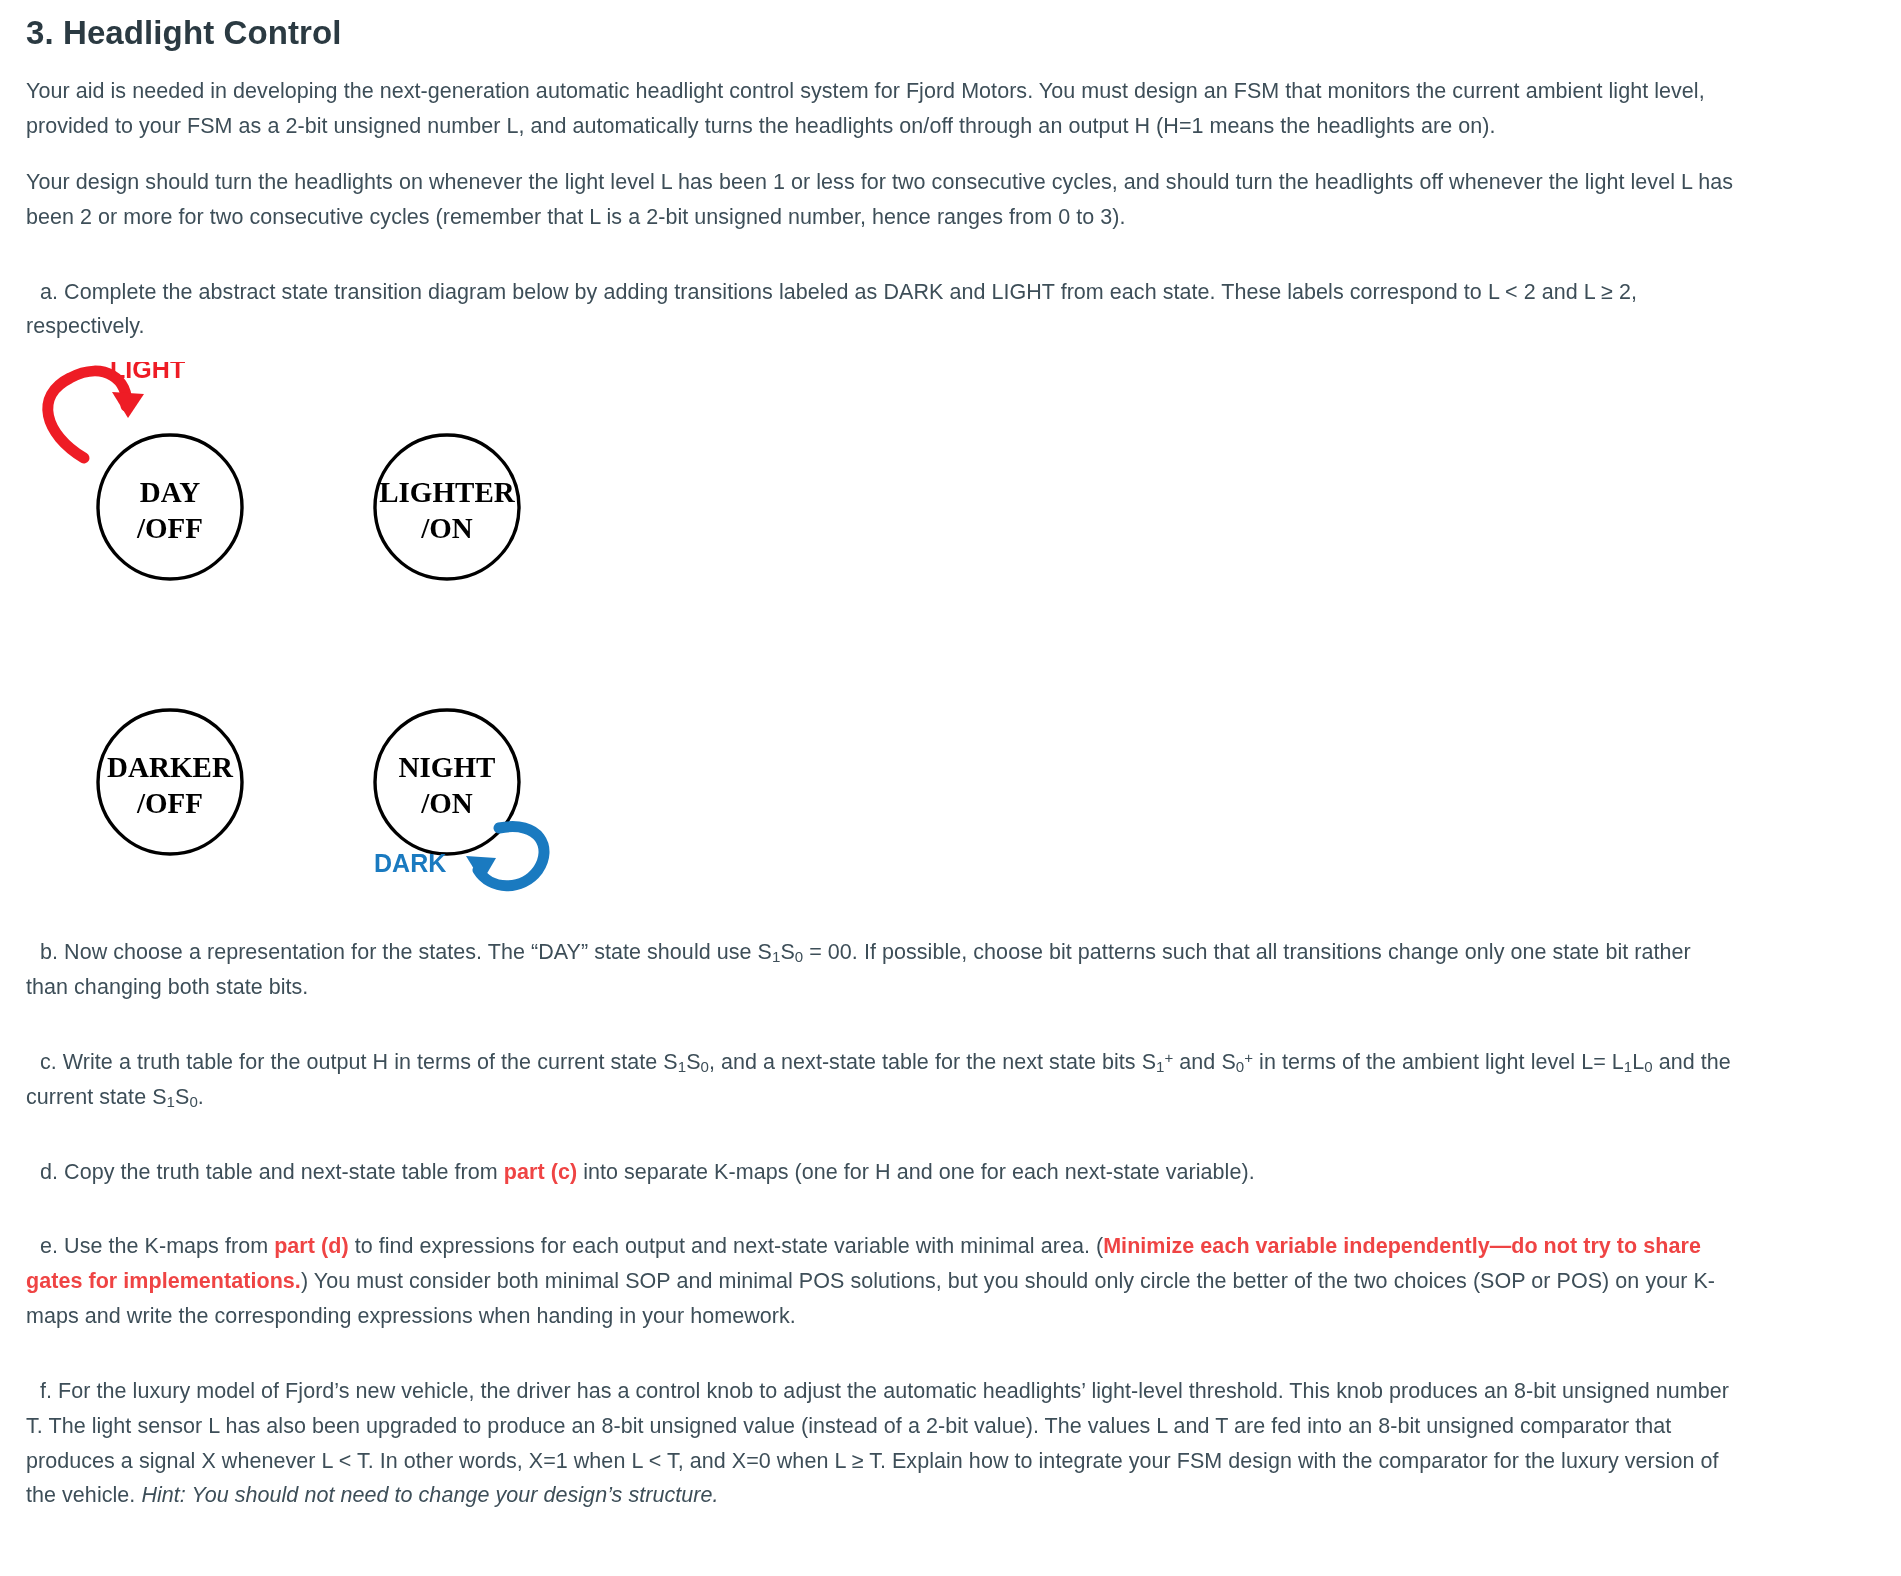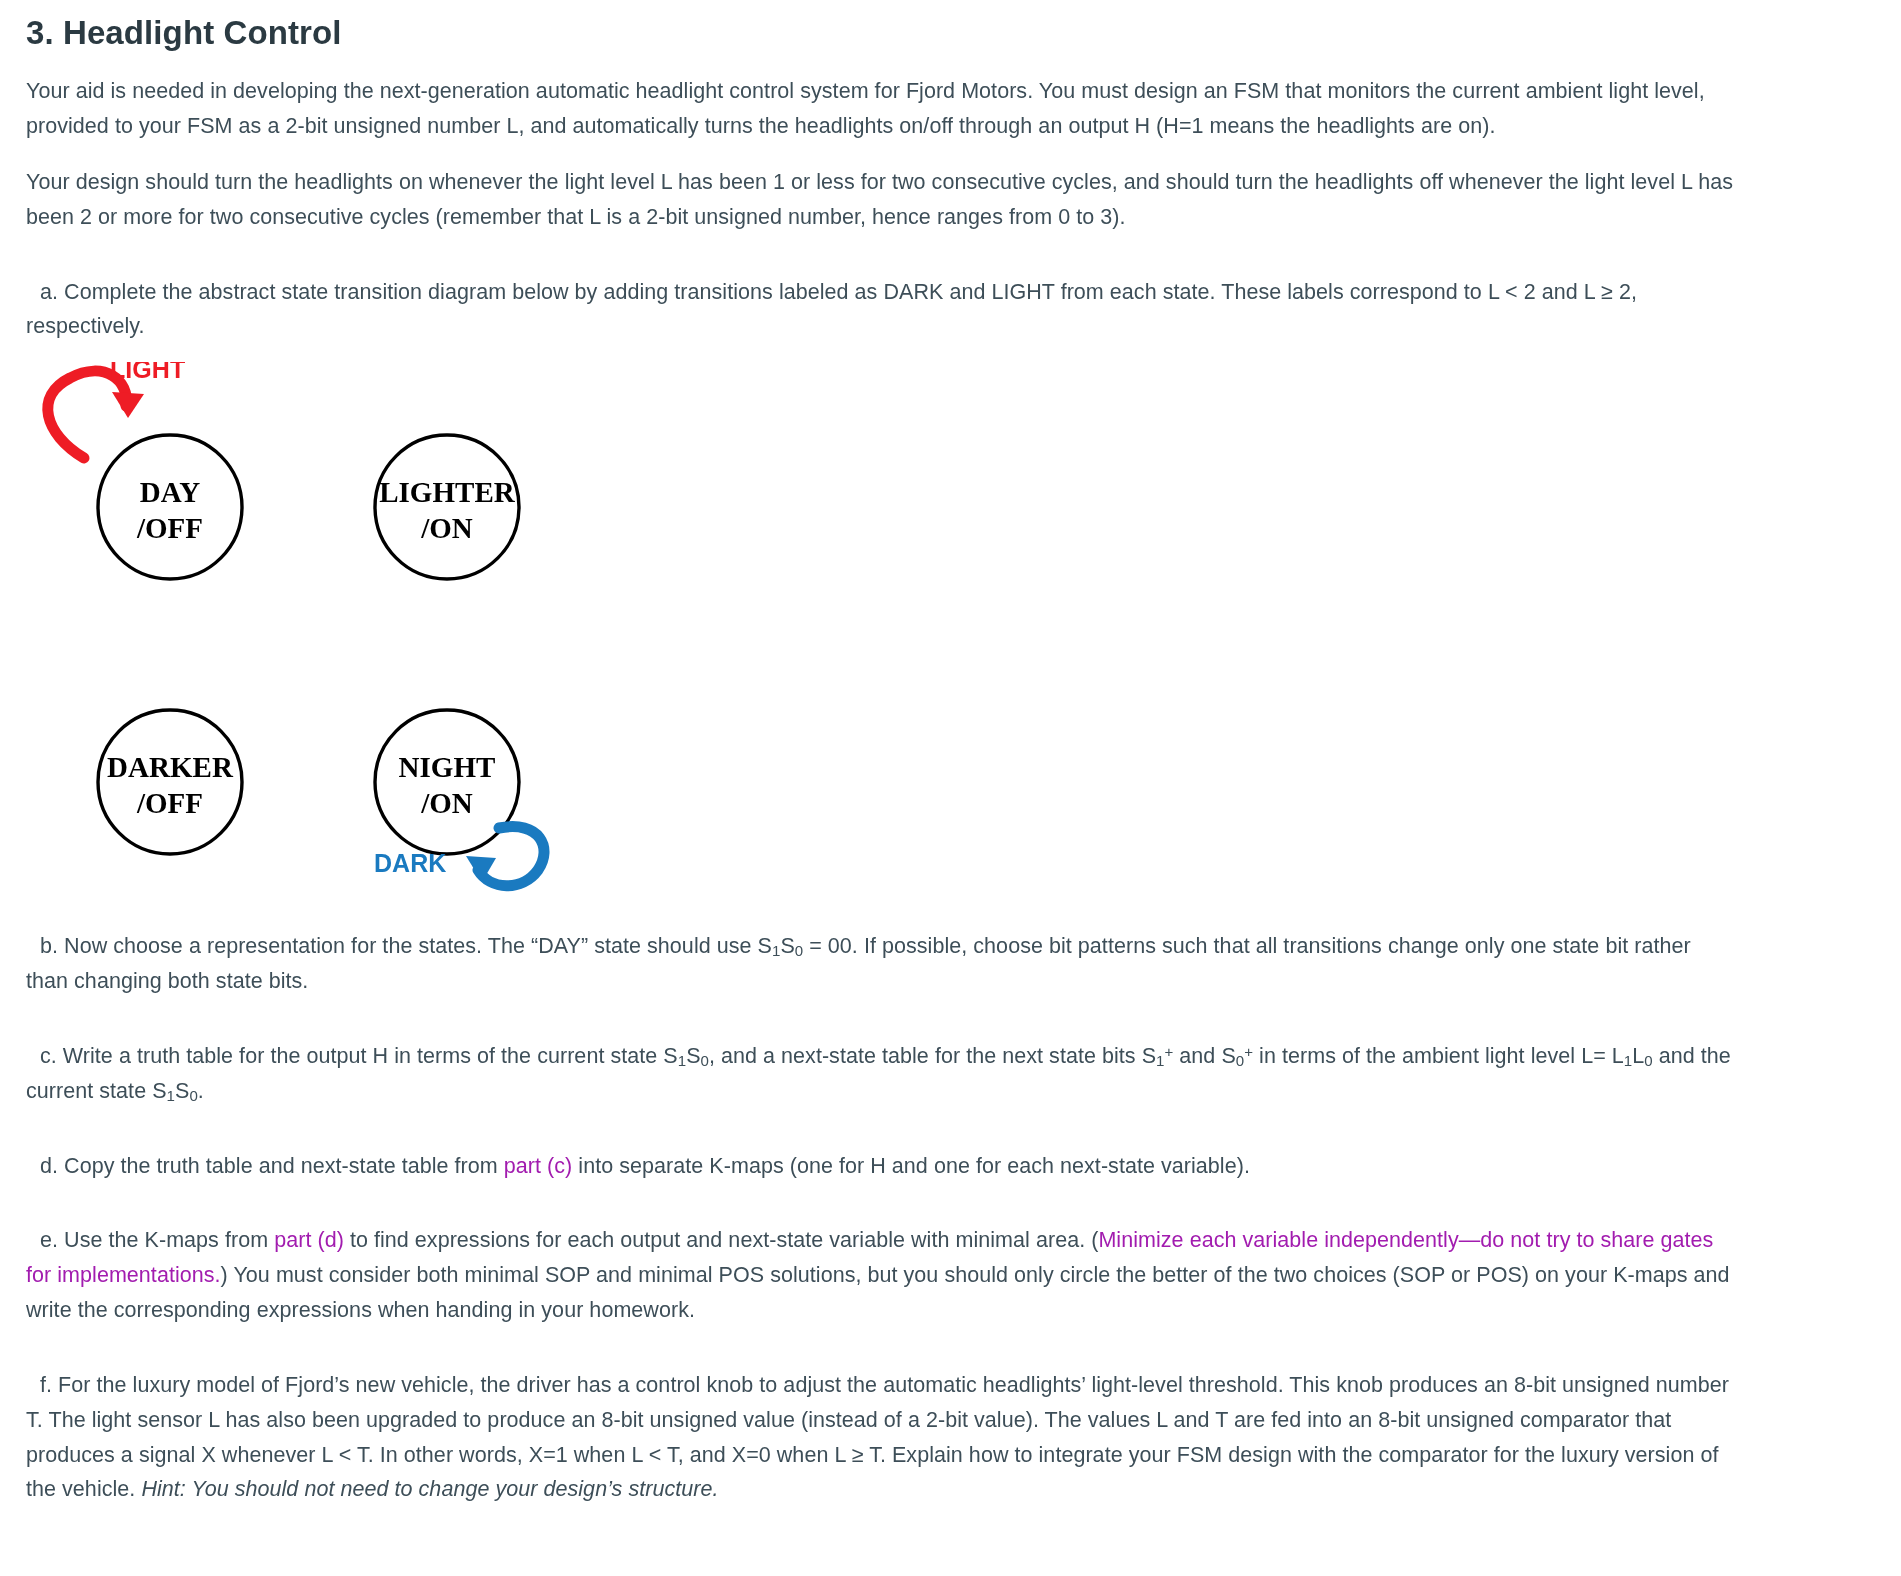--- a/index.html
+++ b/index.html
@@ -41,31 +41,31 @@
   }
   p.para {
     margin: 21px 0 0 0;
     max-width: 1740px;
   }
   p.para.indent {
     text-indent: 14px;
     margin-top: 40px;
   }
   p.para.tight {
-    margin-top: 22px;
+    margin-top: 28px;
   }
   sub {
     font-size: 0.70em;
     vertical-align: -0.22em;
   }
   sup {
     font-size: 0.70em;
     vertical-align: 0.42em;
   }
-  b, strong { font-weight: normal; color: #a21caf;}
+  b, strong { font-weight: bold; color: #ef4444;}
   i, em { }
 
   
   .diagram-wrap {
     position: relative;
     margin: 18px 0 0 0;
     width: 700px;
     height: 545px;
   }
   .fsm-svg {

